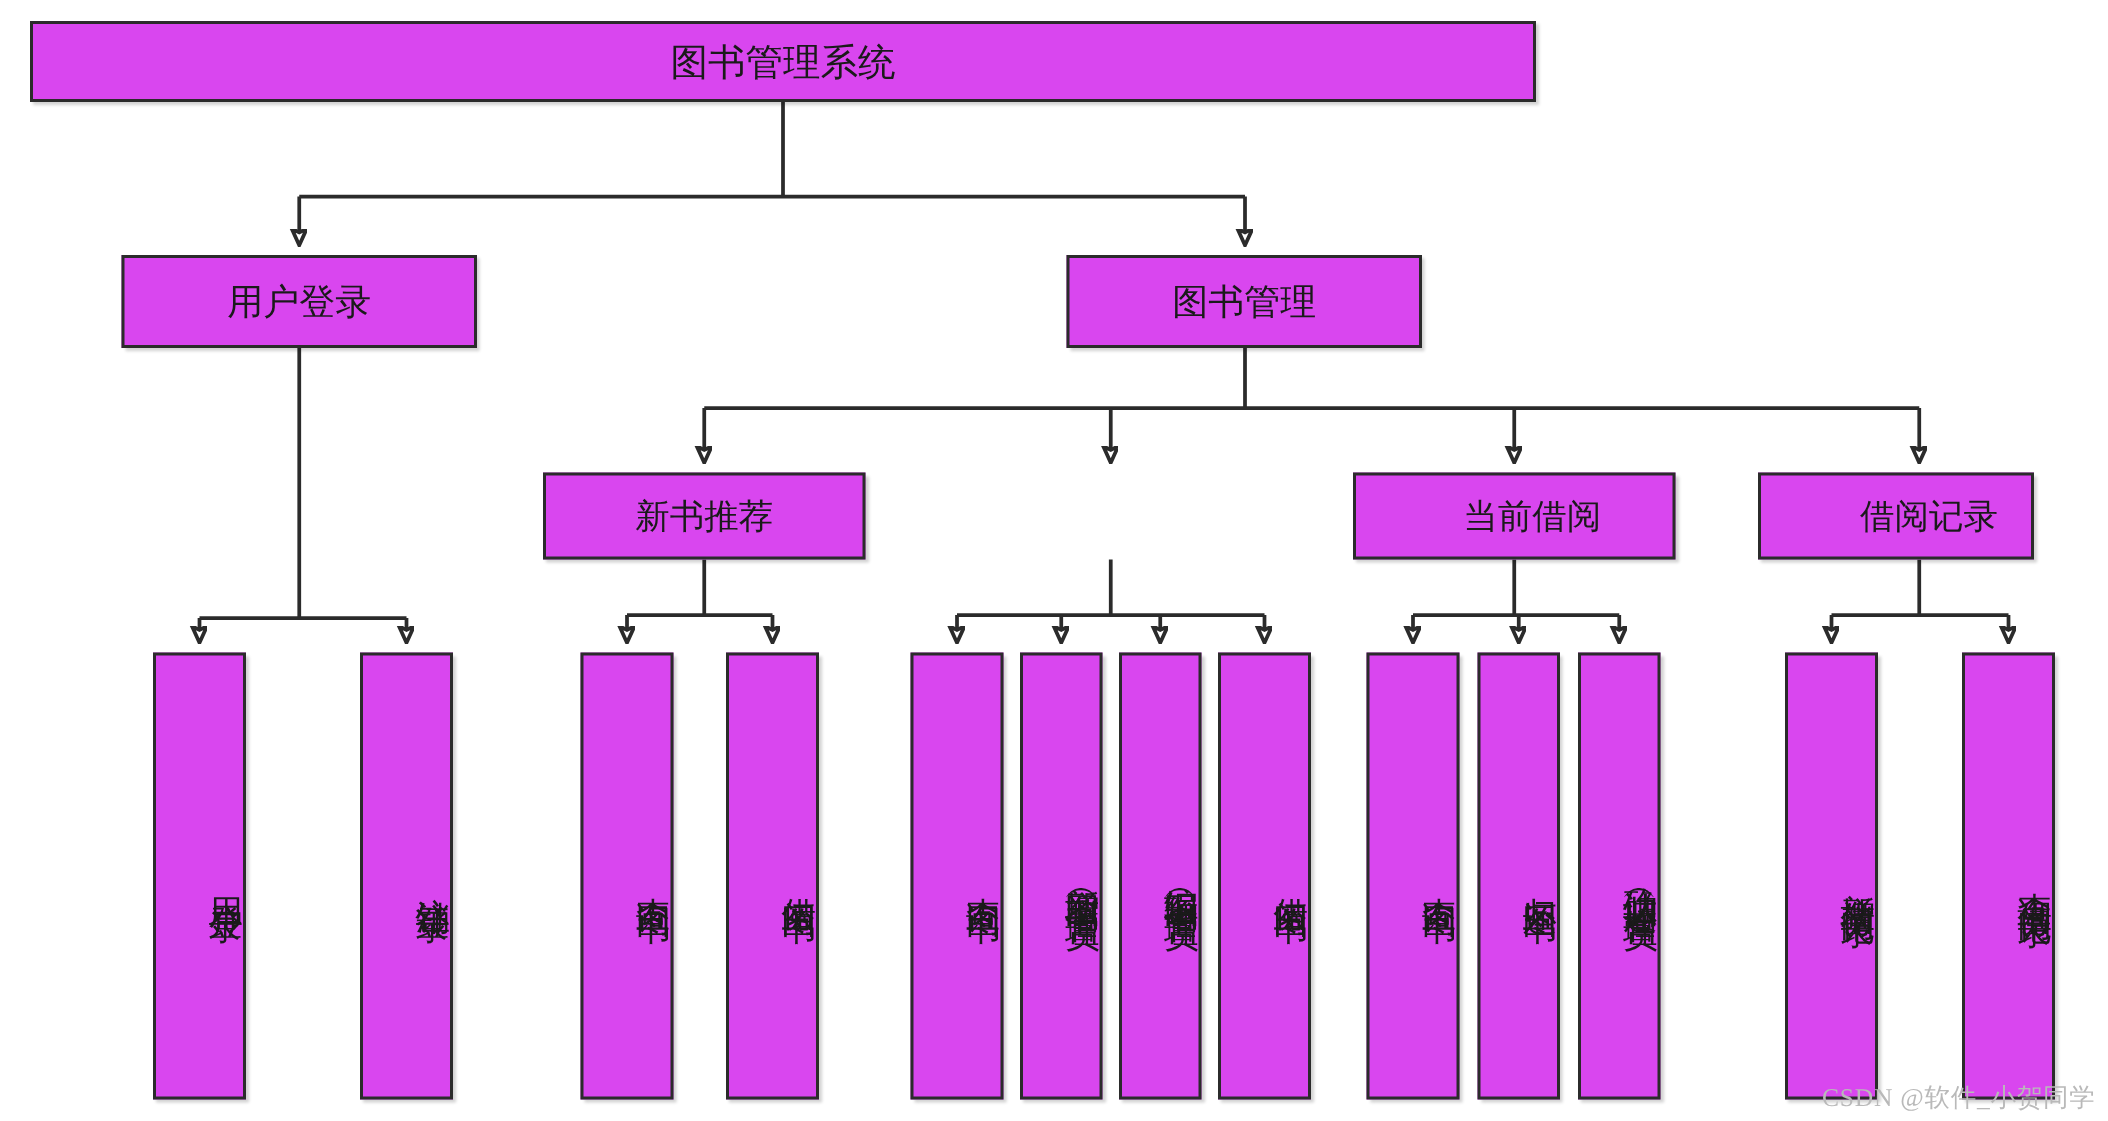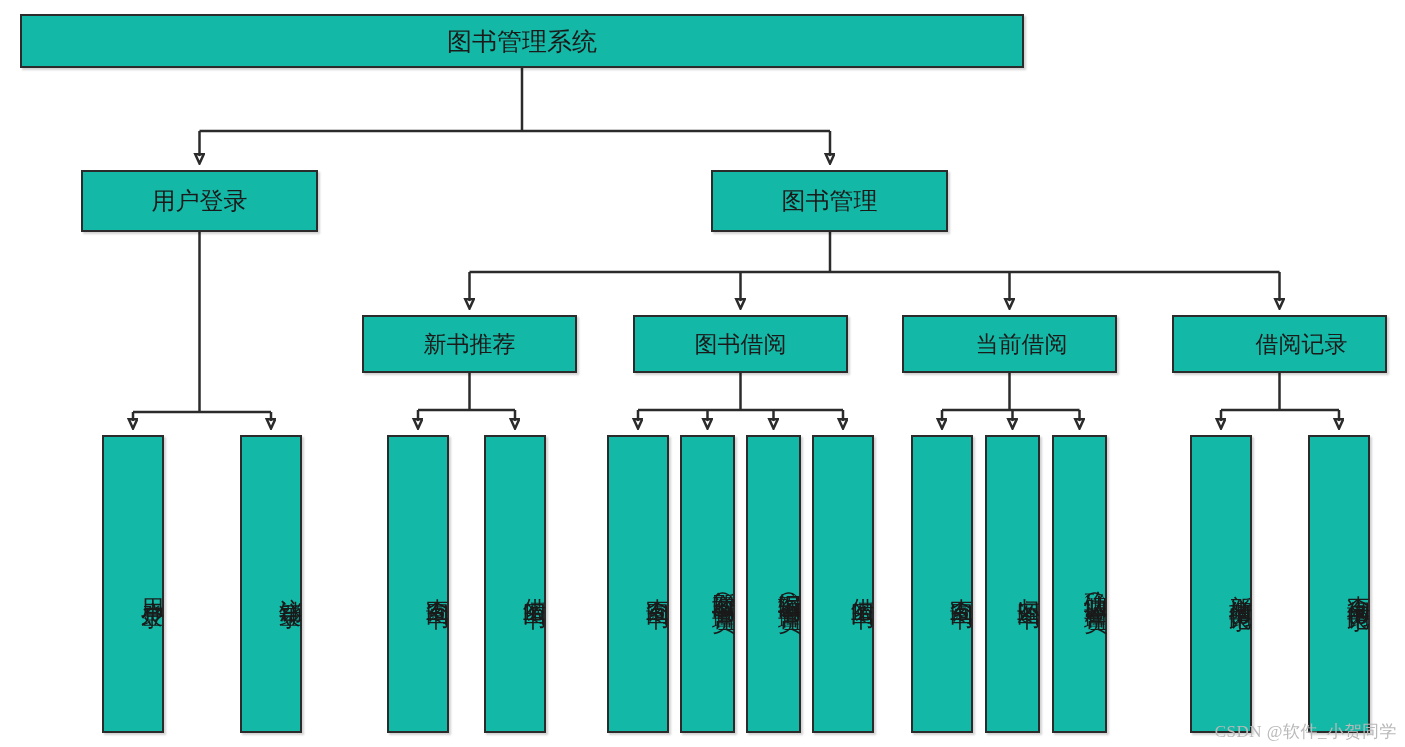--- a/index.html
+++ b/index.html
@@ -14,27 +14,26 @@
     position: relative;
     width: 1405px;
     height: 747px;
     background: #ffffff;
     overflow: hidden;
   }
   .node {
     position: absolute;
     box-sizing: border-box;
     border: 2.5px solid #2b2b2b;
-    background: #14b8a6;
+    background: #d946ef;
     display: flex;
     align-items: center;
     justify-content: center;
     color: #1a1a1a;
     box-shadow: 2px 2px 2px rgba(0,0,0,0.18);
-    font-family: Liberation Mono, monospace;
   }
   .node.root {
     font-size: 25px;
   }
   .node.level2 {
     font-size: 24px;
   }
   .node.level3 {
     font-size: 23px;
   }
@@ -133,23 +132,22 @@
     <path d="M1221,410 L1221,419" marker-end="url(#arrow)"></path>
     <path d="M1339,410 L1339,419" marker-end="url(#arrow)"></path>
   </svg>
 
   <div class="node root" id="node-root" style="left: 20px; top: 14px; width: 1004px; height: 54px;">图书管理系统</div>
 
   <div class="node level2" id="node-l2-0" style="left: 81px; top: 170px; width: 237px; height: 62px;">用户登录</div>
   <div class="node level3" id="node-l3-0" style="left: 362px; top: 315px; width: 215px; height: 58px;">新书推荐</div>
 
   <div class="node level2" id="node-l2-1" style="left: 711px; top: 170px; width: 237px; height: 62px;">图书管理</div>
-  <div class="node level3" id="node-l3-1" style="left: 633px; top: 315px; width: 215px; height: 58px;">图书借阅</div>
   <div class="node level3" id="node-l3-2" style="left: 902px; top: 315px; width: 215px; height: 58px; padding-left: 24px;">当前借阅</div>
-  <div class="node level3" id="node-l3-3" style="left: 1172px; top: 315px; width: 215px; height: 58px; padding-left: 44px;">借阅记录</div>
+  <div class="node level3" id="node-l3-3" style="left: 1172px; top: 315px; width: 184px; height: 58px; padding-left: 44px;">借阅记录</div>
 
   <div class="node leaf" id="node-leaf-0" style="left: 102px; top: 435px; width: 62px; height: 298px;">
       <span class="vlabel">用户登录</span>
     </div>
   <div class="node leaf" id="node-leaf-1" style="left: 240px; top: 435px; width: 62px; height: 298px;">
       <span class="vlabel">注销登录</span>
     </div>
   <div class="node leaf" id="node-leaf-2" style="left: 387px; top: 435px; width: 62px; height: 298px;">
       <span class="vlabel">查询图书</span>
     </div>

